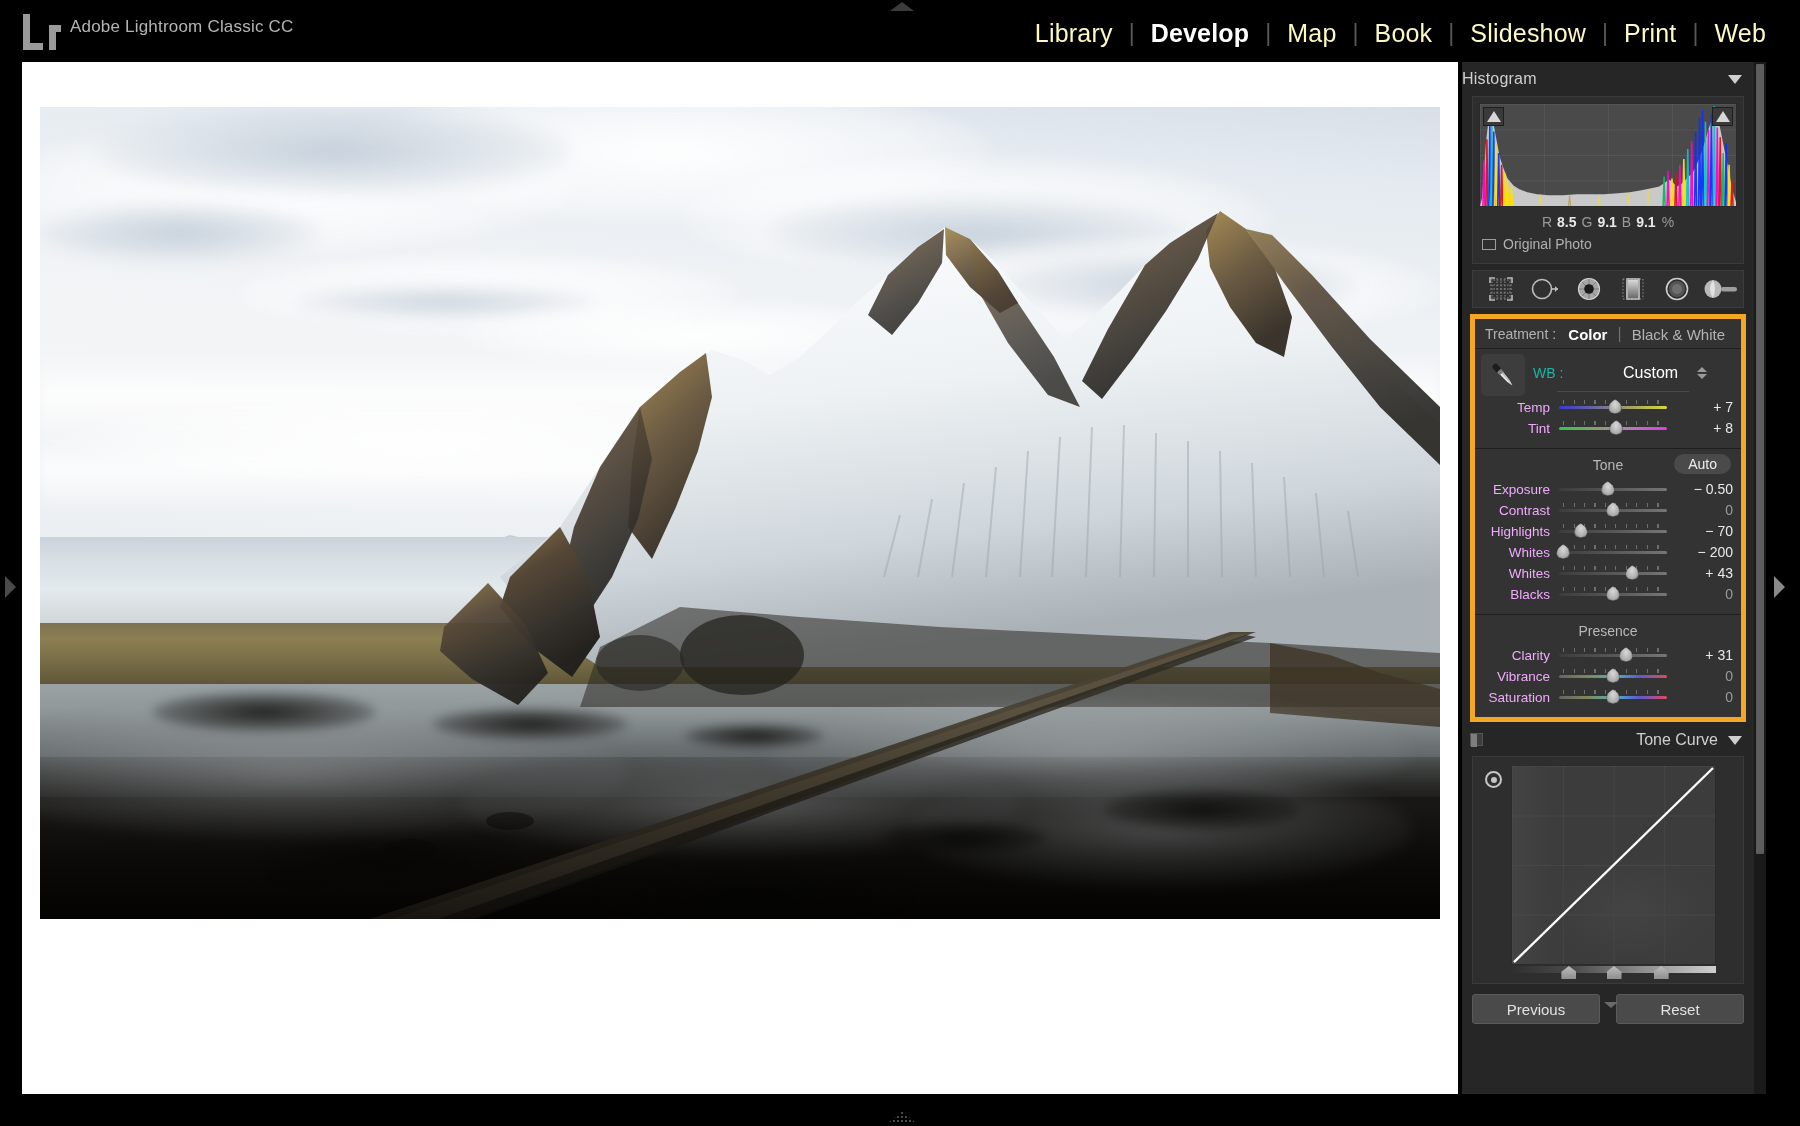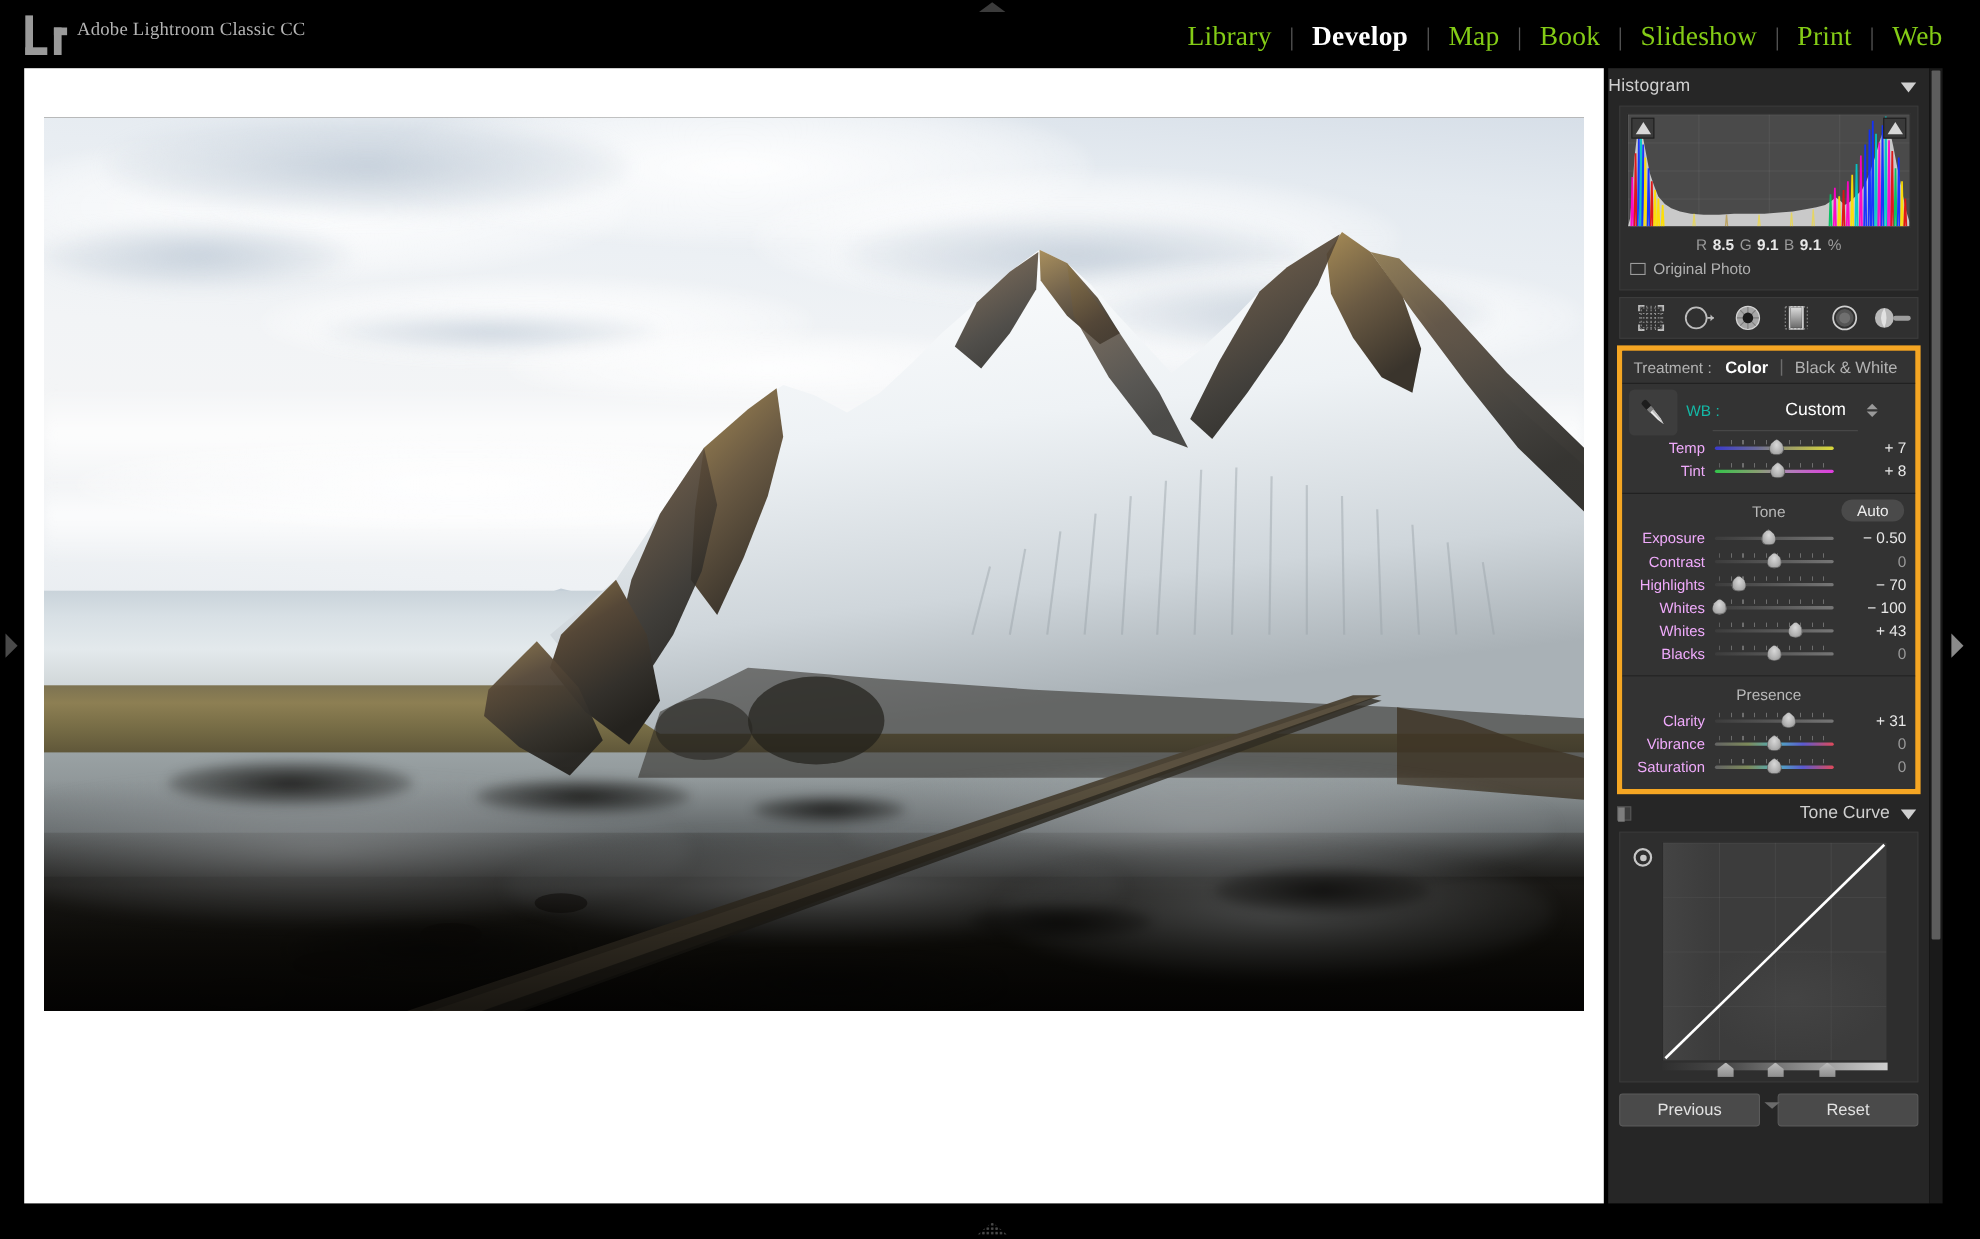--- a/index.html
+++ b/index.html
@@ -12,21 +12,20 @@
   .app {
     position: relative;
     width: 1800px; height: 1126px;
     background: #000;
   }
 
   
   .topbar {
     position: absolute; left: 0; top: 0; width: 1800px; height: 78px;
     background: #000;
-    font-family: Liberation Serif, serif;
   }
   .lr-logo {
     position: absolute; left: 23px; top: 14px;
     width: 38px; height: 36px;
   }
   .lr-logo .bar-l-v { position:absolute; left:0; top:0; width:7px; height:36px; background:#9a9a9a; }
   .lr-logo .bar-l-h { position:absolute; left:0; bottom:0; width:20px; height:7px; background:#9a9a9a; }
   .lr-logo .bar-r-v { position:absolute; left:26px; top:11px; width:7px; height:25px; background:#9a9a9a; }
   .lr-logo .bar-r-h { position:absolute; left:26px; top:11px; width:12px; height:7px; background:#9a9a9a; }
   .app-title {
@@ -41,21 +40,21 @@
     display:block; width:0; height:0;
     border-left: 12px solid transparent;
     border-right: 12px solid transparent;
     border-bottom: 9px solid #3b3b3b;
   }
   .modules {
     position: absolute; right: 18px; top: 21px;
     display: flex; align-items: center; gap: 0;
   }
   .module {
-    color: #84cc16; font-size: 25px; padding: 0 16px;
+    color: #fef9c3; font-size: 25px; padding: 0 16px;
     letter-spacing: 0.2px; cursor: pointer; line-height: 1;
   }
   .module.active { color: #ffffff; font-weight: bold; }
   .module-sep { color: #585858; font-size: 23px; line-height: 1; }
 
   
   .content-frame {
     position: absolute; left: 22px; top: 62px;
     width: 1436px; height: 1032px;
     background: #fff;
@@ -774,21 +773,21 @@
                 </div>
                 <div class="sval">− 70</div>
               </div>
               <div class="srow">
                 <div class="sname">Whites</div>
                 <div class="strack">
                   <div class="rail"></div>
                   <div class="ticks"></div>
                   <div class="knob" style="left: 4%;"></div>
                 </div>
-                <div class="sval">− 100</div>
+                <div class="sval">− 200</div>
               </div>
               <div class="srow">
                 <div class="sname">Whites</div>
                 <div class="strack">
                   <div class="rail"></div>
                   <div class="ticks"></div>
                   <div class="knob" style="left: 68%;"></div>
                 </div>
                 <div class="sval">+ 43</div>
               </div>

